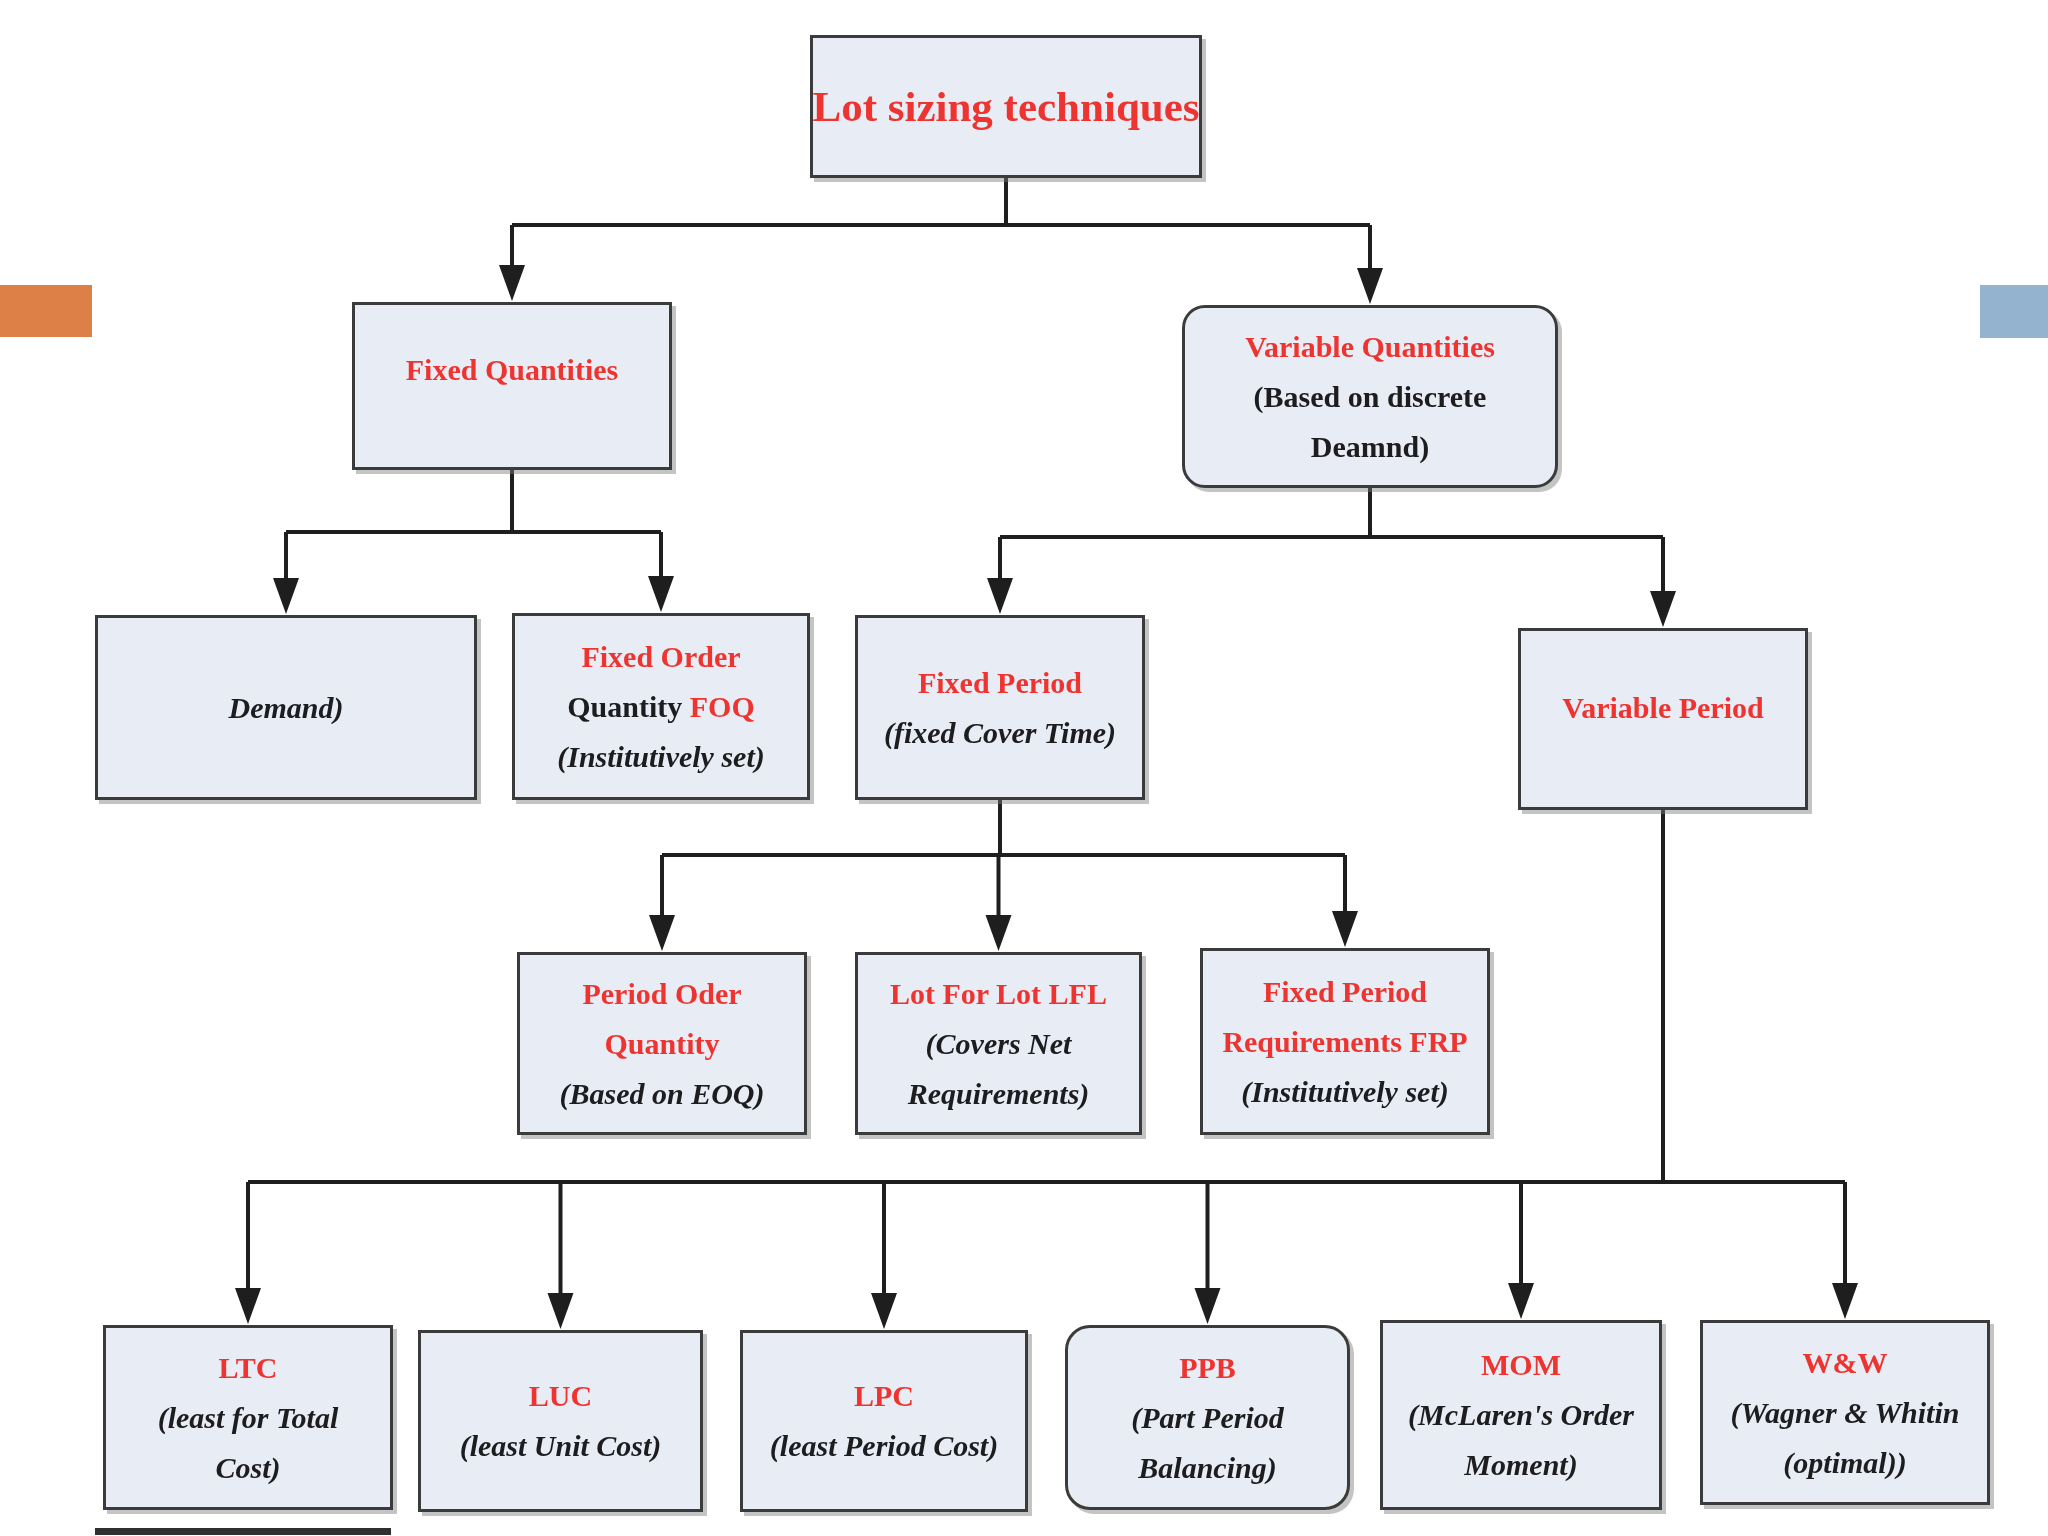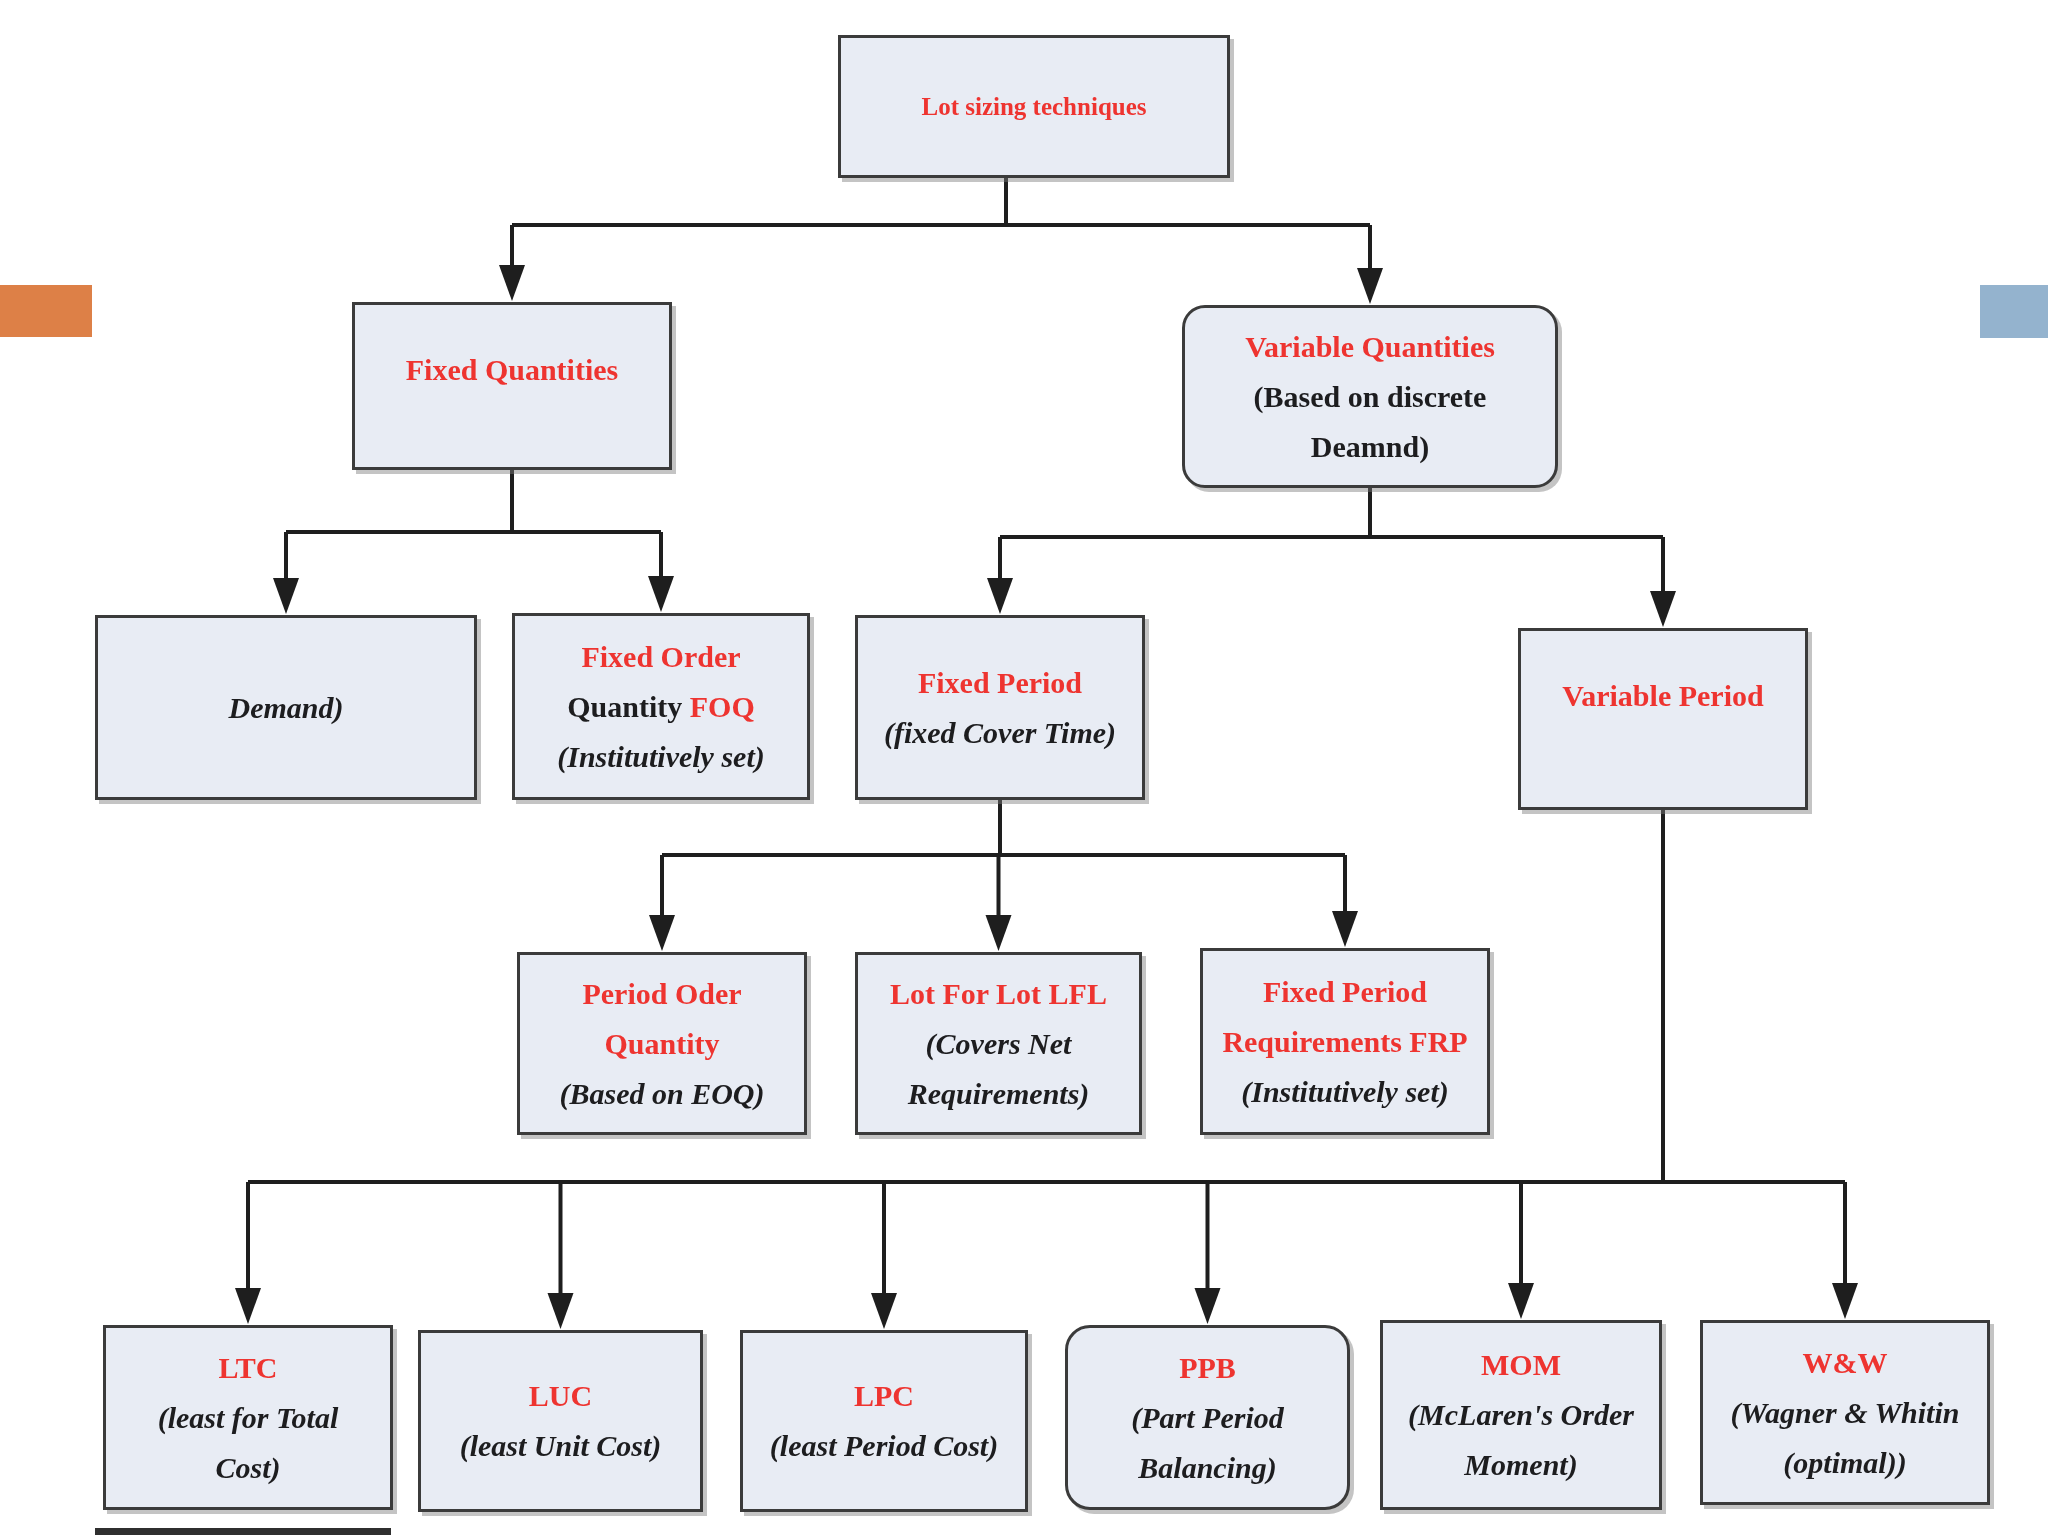--- a/index.html
+++ b/index.html
@@ -54,21 +54,21 @@
       <polygon points="547.5,1293 573.5,1293 560.5,1329" fill="#1e1e1e"></polygon>
       <polygon points="871,1293 897,1293 884,1329" fill="#1e1e1e"></polygon>
       <polygon points="1194.5,1288 1220.5,1288 1207.5,1324" fill="#1e1e1e"></polygon>
       <polygon points="1508,1283 1534,1283 1521,1319" fill="#1e1e1e"></polygon>
       <polygon points="1832,1283 1858,1283 1845,1319" fill="#1e1e1e"></polygon>
     </svg>
   <div id="left-bar" class="accent-bar"></div>
   <div id="right-bar" class="accent-bar"></div>
   <div id="bottom-line"></div>
   <div id="nodes-mount">
-      <div class="node" style="left: 810px; top: 35px; width: 392px; height: 143px; font-size: 25px; margin-left: 28px;">
+      <div class="node" style="left: 810px; top: 35px; width: 392px; height: 143px; font-size: 43px;">
         <div class="line"><span class="red">Lot sizing techniques</span></div>
       </div>
       <div class="node top-align" style="left: 352px; top: 302px; width: 320px; height: 168px; padding-top: 40px;">
         <div class="line"><span class="red">Fixed Quantities</span></div>
       </div>
       <div class="node" style="left: 1182px; top: 305px; width: 376px; height: 183px; border-radius: 23px;">
         <div class="line"><span class="red">Variable Quantities</span></div>
         <div class="line"><span class="dark">(Based on discrete</span></div>
         <div class="line"><span class="dark">Deamnd)</span></div>
       </div>
@@ -77,21 +77,21 @@
       </div>
       <div class="node" style="left: 512px; top: 613px; width: 298px; height: 187px;">
         <div class="line"><span class="red">Fixed Order</span></div>
         <div class="line"><span class="dark">Quantity </span><span class="red">FOQ</span></div>
         <div class="line"><span class="dark it">(Institutively set)</span></div>
       </div>
       <div class="node" style="left: 855px; top: 615px; width: 290px; height: 185px;">
         <div class="line"><span class="red">Fixed Period</span></div>
         <div class="line"><span class="dark it">(fixed Cover Time)</span></div>
       </div>
-      <div class="node top-align" style="left: 1518px; top: 628px; width: 290px; height: 182px; padding-top: 40px;">
+      <div class="node top-align" style="left: 1518px; top: 628px; width: 290px; height: 182px; padding-top: 52px;">
         <div class="line"><span class="red">Variable Period</span></div>
       </div>
       <div class="node" style="left: 517px; top: 952px; width: 290px; height: 183px;">
         <div class="line"><span class="red">Period Oder</span></div>
         <div class="line"><span class="red">Quantity</span></div>
         <div class="line"><span class="dark it">(Based on EOQ)</span></div>
       </div>
       <div class="node" style="left: 855px; top: 952px; width: 287px; height: 183px; align-items: center;">
         <div class="line"><span class="red">Lot For Lot LFL</span></div>
         <div class="line"><span class="dark it">(Covers Net</span></div>

